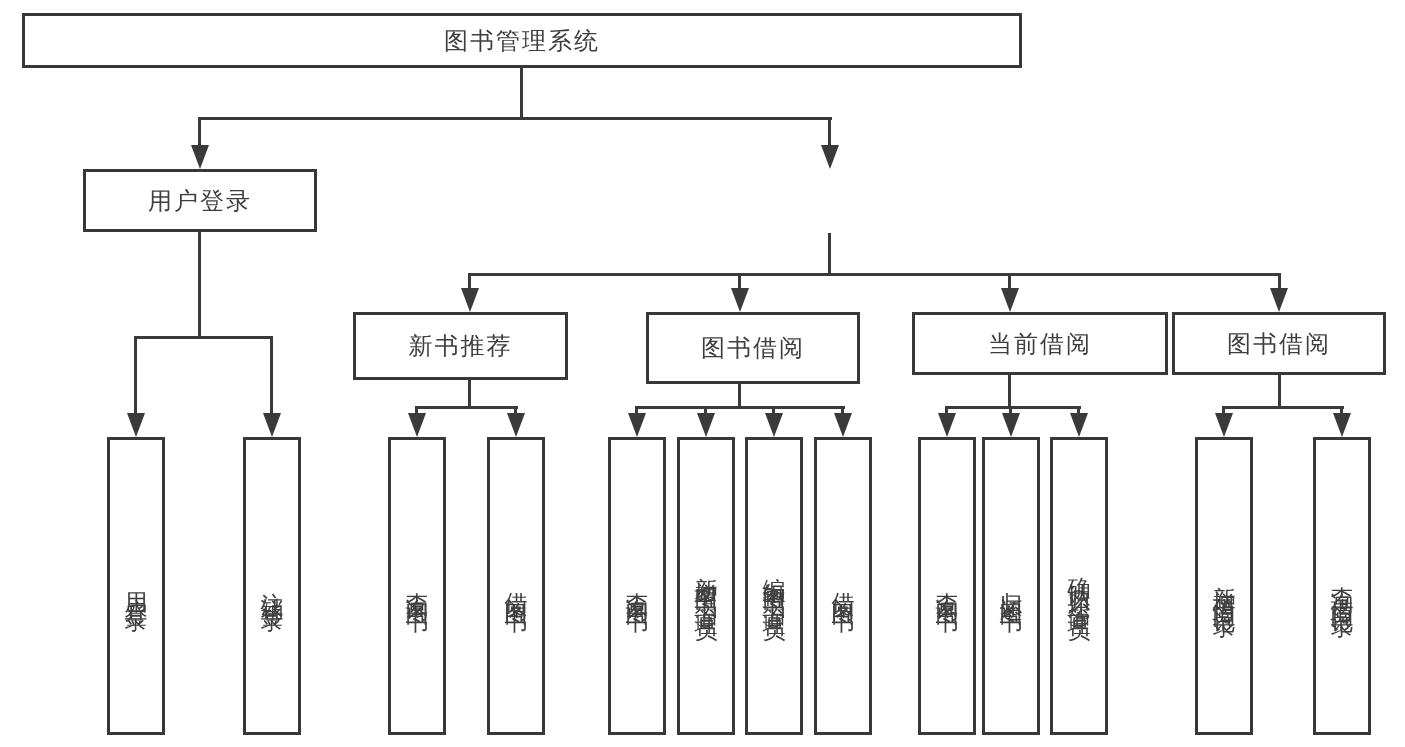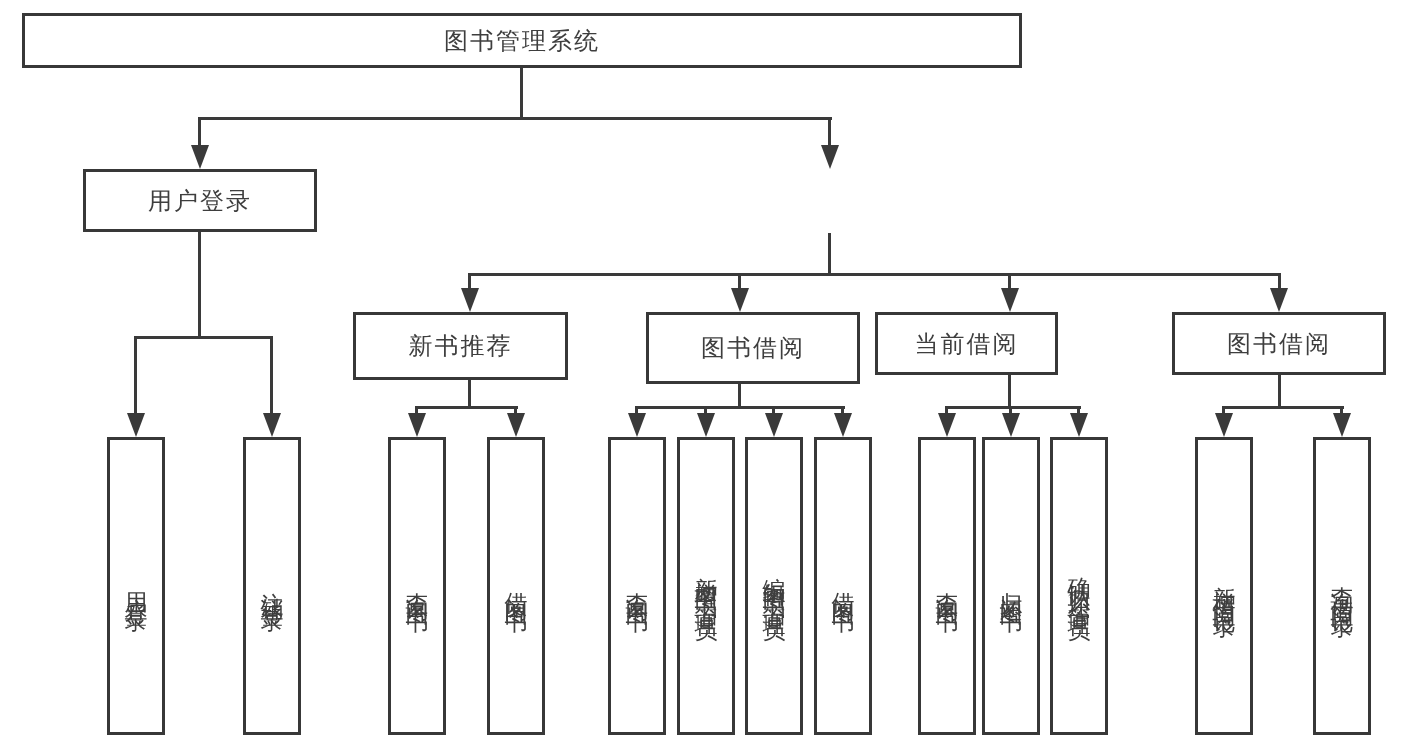--- a/index.html
+++ b/index.html
@@ -94,21 +94,21 @@
   <div class="ar" style="left:731px;top:288px"></div>
   <div class="ar" style="left:1001px;top:288px"></div>
   <div class="ar" style="left:1270px;top:288px"></div>
 
   <div class="box-h" style="left:353px;top:312px;width:215px;height:68px">
     <span>新书推荐</span>
   </div>
   <div class="box-h" style="left:646px;top:312px;width:214px;height:72px">
     <span>图书借阅</span>
   </div>
-  <div class="box-h" style="left:875px;top:312px;width:183px;height:63px">
+  <div class="box-h" style="left:912px;top:312px;width:256px;height:63px">
     <span>当前借阅</span>
   </div>
   <div class="box-h" style="left:1172px;top:312px;width:214px;height:63px">
     <span>图书借阅</span>
   </div>
 
   <div class="vl" style="left:468px;top:375px;height:33px"></div>
   <div class="vl" style="left:738px;top:375px;height:33px"></div>
   <div class="vl" style="left:1008px;top:375px;height:33px"></div>
   <div class="vl" style="left:1278px;top:375px;height:33px"></div>

